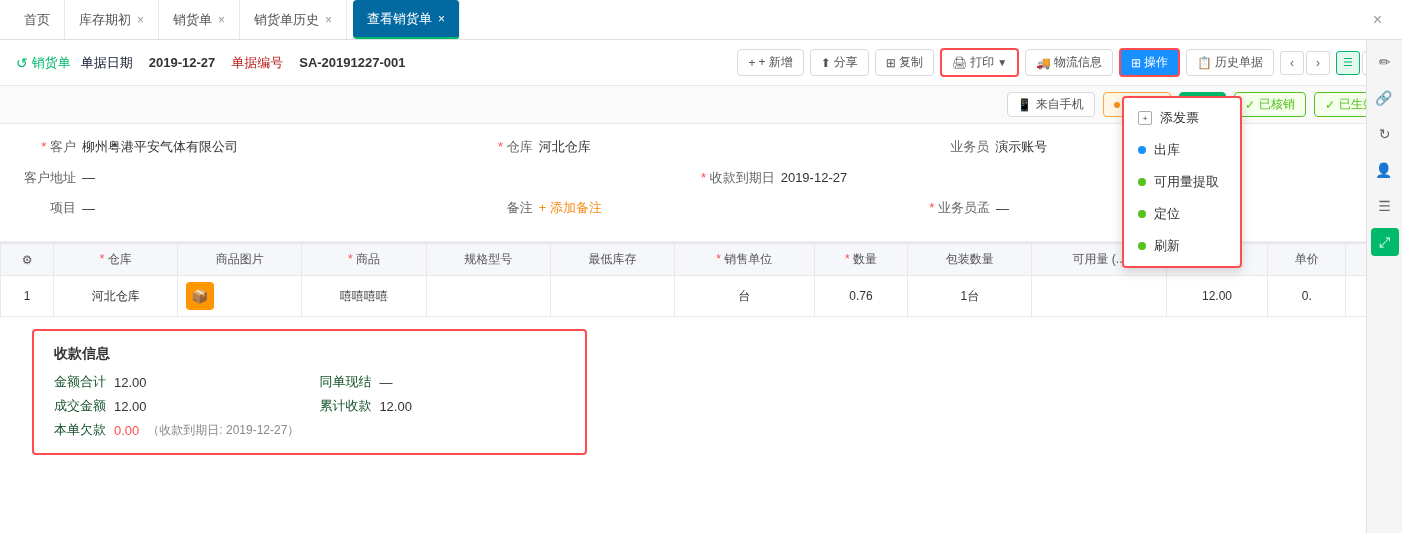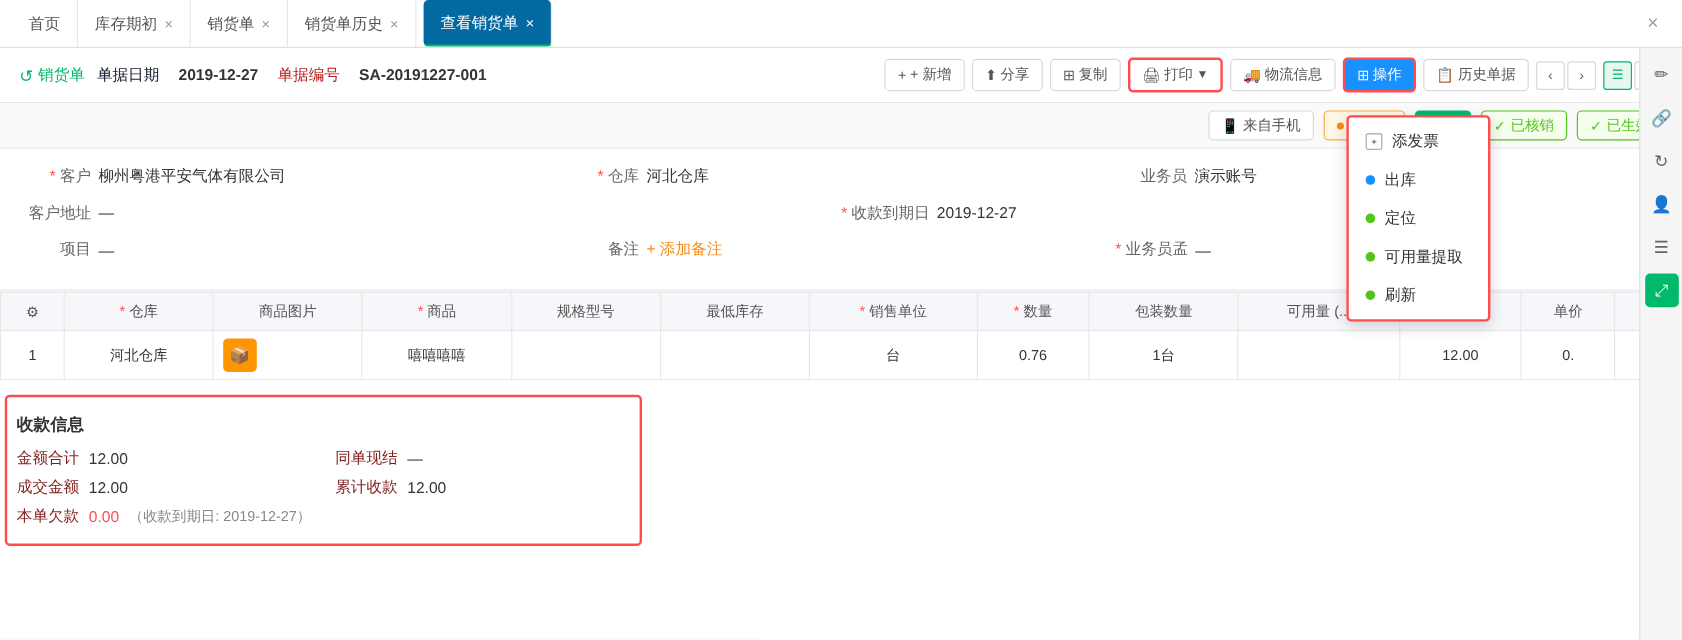--- a/index.html
+++ b/index.html
@@ -111,29 +111,29 @@
       white-space: nowrap; text-align: center;
     }
     thead th.required::before { content: '* '; color: #ff4d4f; }
     tbody td {
       padding: 6px 8px; border: 1px solid #e8e8e8; text-align: center; color: #333;
     }
     .subtotal-row td { background: #fafafa; font-weight: 500; color: #666; }
 
     
     .summary-box {
-      border: 2px solid #ff4d4f; border-radius: 4px; padding: 14px 8px;
-      margin: 12px 4px; display: inline-block; min-width: 520px;
+      border: 2px solid #ff4d4f; border-radius: 4px; padding: 14px 20px;
+      margin: 12px 32px; display: inline-block; min-width: 520px;
     }
     .summary-title { font-weight: bold; font-size: 14px; margin-bottom: 10px; }
     .summary-grid {
       display: grid; grid-template-columns: 1fr 1fr; gap: 6px 20px;
     }
     .summary-item { display: flex; align-items: center; gap: 8px; font-size: 13px; }
-    .summary-item .s-label { color: #7f1d1d; white-space: nowrap; }
+    .summary-item .s-label { color: #14532d; white-space: nowrap; }
     .summary-item .s-value { color: #333; }
     .summary-item .s-value.red { color: #ff4d4f; }
     .summary-item .s-value.hint { color: #888; font-size: 12px; }
 
     
     .right-sidebar {
       position: fixed; right: 0; top: 40px; width: 36px;
       background: #f5f5f5; border-left: 1px solid #e0e0e0;
       display: flex; flex-direction: column; align-items: center; padding: 8px 0; gap: 8px;
       height: calc(100% - 40px);
@@ -432,23 +432,23 @@
   <div class="dropdown-item">
     <div class="icon-square">+</div>
     <span>添发票</span>
   </div>
   <div class="dropdown-item">
     <div class="dot dot-blue"></div>
     <span>出库</span>
   </div>
   <div class="dropdown-item">
     <div class="dot dot-green"></div>
-    <span>定位</span>
+    <span>可用量提取</span>
   </div>
   <div class="dropdown-item">
     <div class="dot dot-green"></div>
-    <span>可用量提取</span>
+    <span>定位</span>
   </div>
   <div class="dropdown-item">
     <div class="dot dot-green"></div>
     <span>刷新</span>
   </div>
 </div>
 
 </body></html>

